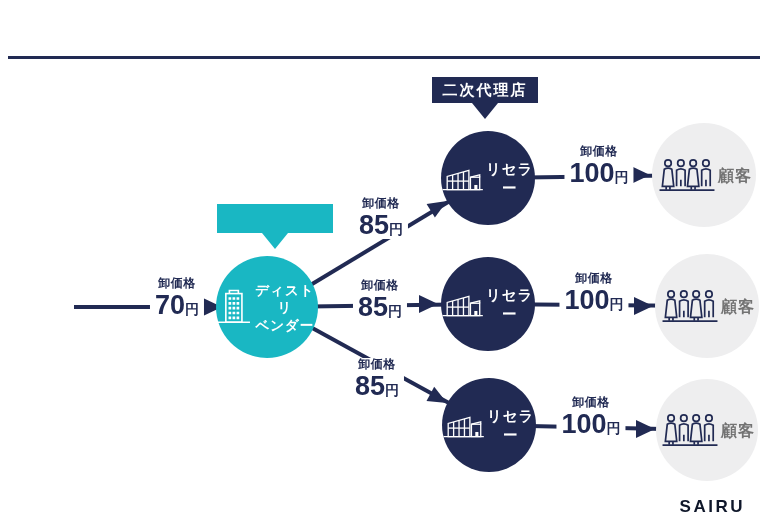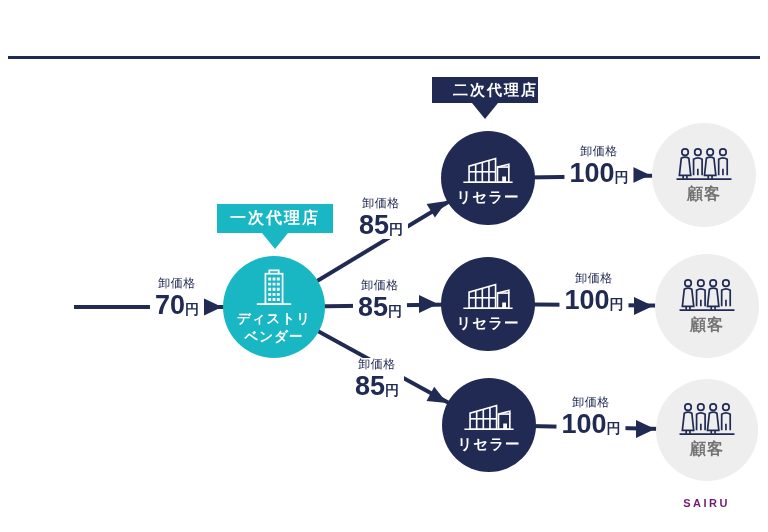--- a/index.html
+++ b/index.html
@@ -13,54 +13,54 @@
     text-align:center; font-size:21px; font-weight:bold; color:#212A53;
     letter-spacing:1px;
   }
   .divider { position:absolute; top:56px; left:8px; width:752px; height:2.5px; background:#212A53; }
   .arrows { position:absolute; top:0; left:0; z-index:1; }
 
   .price {
     position:absolute; transform:translateX(-50%); background:#ffffff;
     text-align:center; color:#212A53; padding:0 5px; z-index:2; line-height:1.15;
   }
-  .price .cap { font-size:12px; font-weight:400; letter-spacing:0.5px; }
+  .price .cap { font-size:12px; font-weight:700; letter-spacing:0.5px; }
   .price .amt { font-size:27px; font-weight:600; line-height:1.05; white-space:nowrap;text-align:center; }
   .price .unit { font-size:14px; font-weight:600; }
 
   .node {
-    position:absolute; border-radius:50%; display:flex; flex-direction:column;
+    position:absolute; border-radius:50%; display:flex; flex-direction:row;
     align-items:center; justify-content:center; z-index:2;
   }
   .node.navy { background:#212A53; }
   .node.teal { background:#19B7C3; }
   .node.gray { background:#EEEEEF; }
   .node .lbl {
     color:#ffffff; font-weight:bold; font-size:14.5px; line-height:1.3;
     text-align:center; letter-spacing:1px; margin-top:2px;
   }
   .node.gray .lbl { color:#737373; font-size:16px; }
   .node.teal .lbl { font-size:13.5px; }
 
   .tag {
     position:absolute; z-index:3; display:flex; align-items:center; justify-content:center;
     color:#ffffff; font-weight:bold; letter-spacing:2px;
   }
-  .tag.navy { background:#212A53;justify-content:flex-end; }
+  .tag.navy { background:#212A53; }
   .tag.teal { background:#19B7C3; }
   .tag .ptr {
     position:absolute; top:100%; left:50%; margin-left:-13px; width:0; height:0;
     border-left:13px solid transparent; border-right:13px solid transparent;
     border-top:16px solid #212A53;
   }
   .tag.teal .ptr { border-top-color:#19B7C3; }
 
   .brand {
-    position:absolute; right:38px; top:497px; font-size:11px; font-weight:bold;
-    letter-spacing:2.5px; color:#701a75;
+    position:absolute; right:23px; top:497px; font-size:17px; font-weight:bold;
+    letter-spacing:2.5px; color:#0f172a;
   }
 </style>
 </head>
 <body>
 
 <div class="canvas">
 
   <div class="divider"></div>
 
   <svg class="arrows" width="768" height="532" viewBox="0 0 768 532">
@@ -107,21 +107,21 @@
   <div class="price" style="left:594px; top:272px;">
     <div class="cap">卸価格</div>
     <div class="amt"><span>100</span><span class="unit">円</span></div>
   </div>
   <div class="price" style="left:591px; top:396px;">
     <div class="cap">卸価格</div>
     <div class="amt"><span>100</span><span class="unit">円</span></div>
   </div>
 
 
-  <div class="node teal" style="left:223px; top:256px; width:102px; height:102px;">
+  <div class="node teal" style="left:216px; top:256px; width:102px; height:102px;">
     <svg width="40" height="40" viewBox="0 0 40 42">
       <g fill="none" stroke="#fff" stroke-width="1.8">
         <rect x="11" y="6" width="18" height="32"></rect>
         <path d="M15 6 V2.5 H25 V6"></path>
         <path d="M2 38 H38"></path>
       </g>
       <g stroke="#fff" stroke-width="3" stroke-dasharray="3 2.4">
         <line x1="15.5" y1="10" x2="15.5" y2="36"></line>
         <line x1="20" y1="10" x2="20" y2="36"></line>
         <line x1="24.5" y1="10" x2="24.5" y2="36"></line>
@@ -223,21 +223,20 @@
           <path d="M32.5,31 L34.5,13 Q38.5,10.5 42.5,13 L44.5,31 Z M36.5,31 V34.5 M40.5,31 V34.5"></path>
         <circle cx="52" cy="6.5" r="3.4"></circle>
           <path d="M47.5,31 V14 Q52,11 56.5,14 V31 M52,24 V31"></path>
         <path d="M3 35 H61"></path>
       </g>
     </svg>
     <div class="lbl">顧客</div>
   </div>
 
   <div class="tag teal" style="left:217px; top:204px; width:116px; height:29px; font-size:16px;">
-    <span>一次代理店</span>
     <div class="ptr"></div>
   </div>
   <div class="tag navy" style="left:432px; top:77px; width:106px; height:26px; font-size:15px;">
     <span>二次代理店</span>
     <div class="ptr"></div>
   </div>
 
   <div class="brand">SAIRU</div>
 
 </div>

